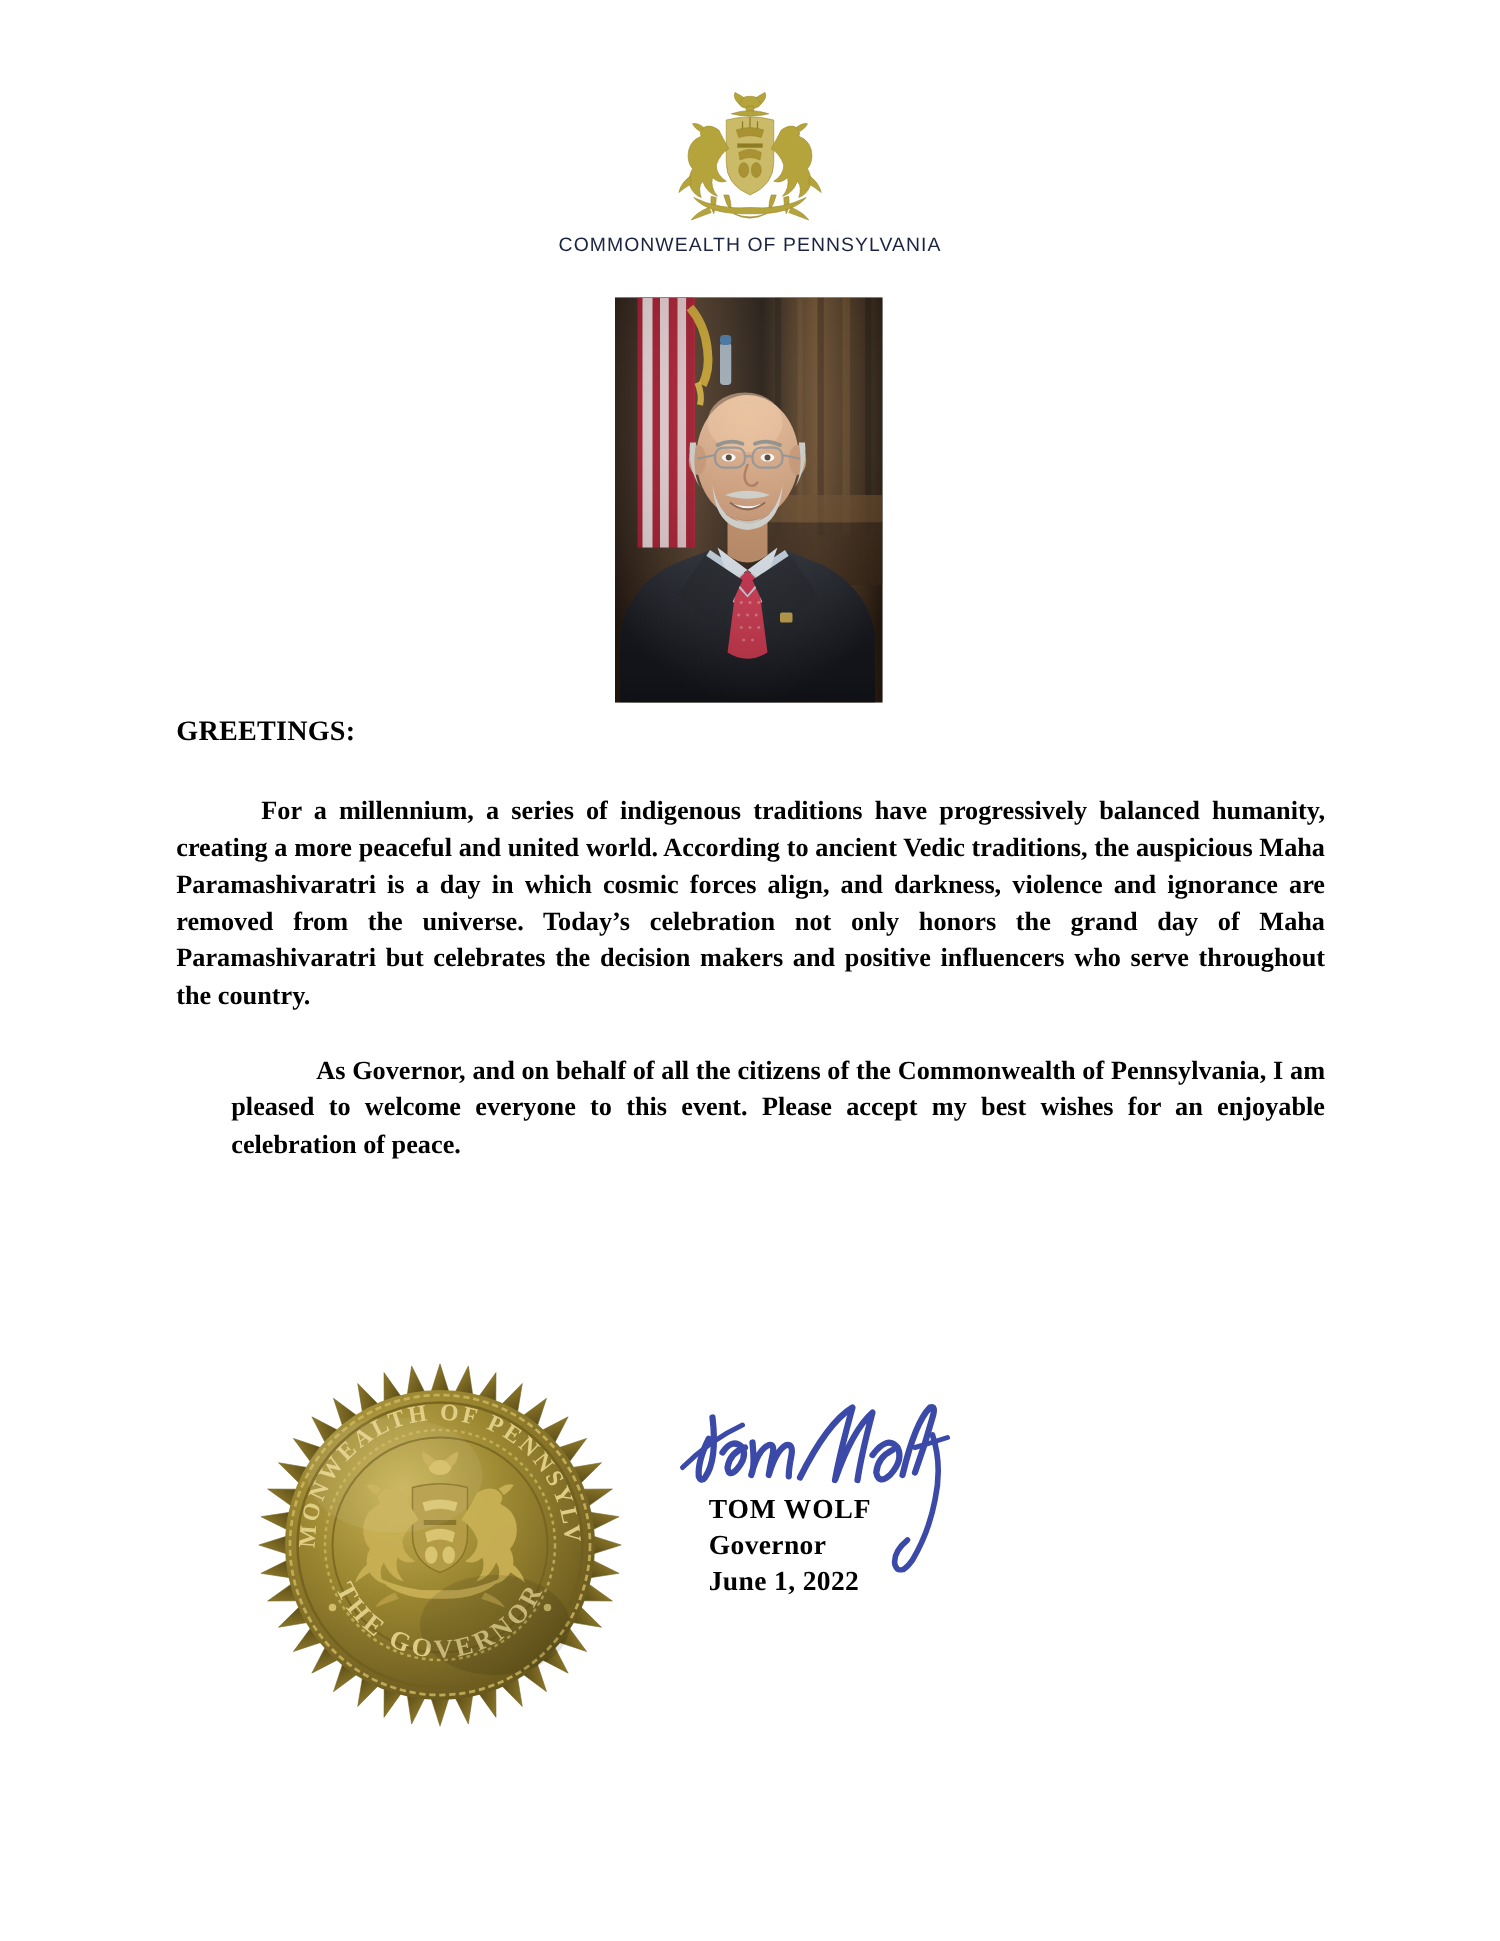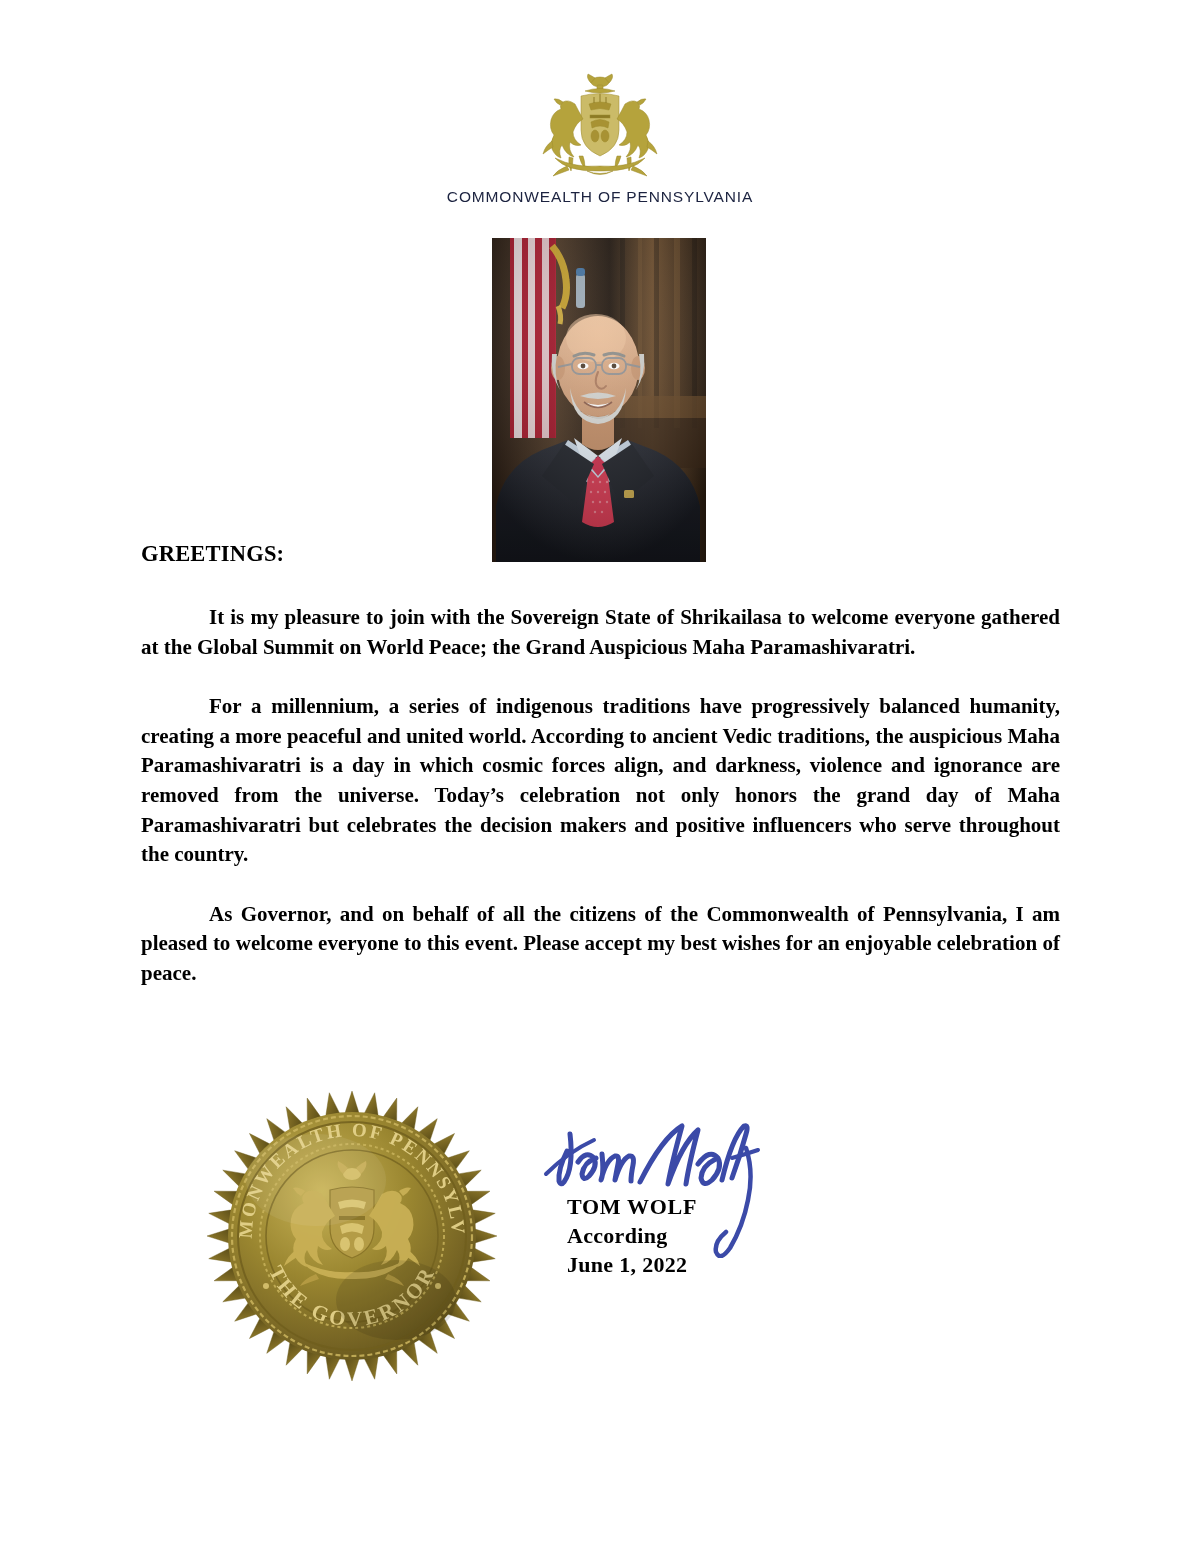--- a/index.html
+++ b/index.html
@@ -57,41 +57,41 @@
     height: 324px;
     overflow: hidden;
     background: #231a14;
   }
   .portrait-svg { display: block; width: 214px; height: 324px; }
 
   
   .body-copy {
     position: absolute;
     left: 141px;
-    top: 539px;
+    top: 570px;
     width: 919px;
   }
   .greeting {
     font-weight: bold;
     font-size: 22.5px;
     line-height: 30px;
     letter-spacing: 0.2px;
     margin: 0 0 34px 0;
   }
   .para {
     font-weight: bold;
     font-size: 21px;
     line-height: 29.6px;
     text-align: justify;
     text-justify: inter-word;
     margin: 0 0 30px 0;
     text-indent: 68px;
     hyphens: none;
   }
-  .para:last-child { margin-bottom: 0; }
+  .para:last-child { margin-bottom: 0; margin-left: 44px; }
 
   
   .seal {
     position: absolute;
     left: 206px;
     top: 1090px;
     width: 292px;
     height: 292px;
   }
   .seal svg { display: block; width: 292px; height: 292px; }
@@ -295,21 +295,20 @@
 
       <path d="M78 150 q2 34 28 36 q26 -2 28 -36 q-6 30 -28 30 q-22 0 -28 -30 z" fill="#d6d6d2"></path>
       <path d="M94 176 q12 6 24 0 q-10 10 -24 0 z" fill="#c9c9c4"></path>
 
       <rect width="214" height="324" fill="url(#softLight)"></rect>
     </svg>
   </div>
 
   <div class="body-copy">
     <div class="greeting">GREETINGS:</div>
-    <p class="para">It is my pleasure to join with the Sovereign State of Shrikailasa to welcome everyone gathered at the Global Summit on World Peace; the Grand Auspicious Maha Paramashivaratri.</p>
     <p class="para">For a millennium, a series of indigenous traditions have progressively balanced humanity, creating a more peaceful and united world. According to ancient Vedic traditions, the auspicious Maha Paramashivaratri is a day in which cosmic forces align, and darkness, violence and ignorance are removed from the universe. Today’s celebration not only honors the grand day of Maha Paramashivaratri but celebrates the decision makers and positive influencers who serve throughout the country.</p>
     <p class="para">As Governor, and on behalf of all the citizens of the Commonwealth of Pennsylvania, I am pleased to welcome everyone to this event. Please accept my best wishes for an enjoyable celebration of peace.</p>
   </div>
 
   <div class="seal">
     <svg viewBox="0 0 292 292" aria-hidden="true">
       <defs>
         <radialGradient id="sealFace" cx="0.38" cy="0.32" r="0.78">
           <stop offset="0%" stop-color="#c9b457"></stop>
           <stop offset="45%" stop-color="#9a8630"></stop>
@@ -447,18 +446,18 @@
 
           <path d="M182 62 q10 -42 22 -54 q5 -2 2 8 q-6 22 -14 44" stroke-width="5"></path>
 
           <path d="M192 40 q14 -4 26 -8" stroke-width="4"></path>
           <path d="M206 30 q8 24 2 52 q-5 26 -18 48 q-10 14 -14 4 q-2 -10 10 -20" stroke-width="4.5"></path>
         </g>
       </svg>
     </div>
     <div class="sig-lines">
       <div class="sig-name">TOM WOLF</div>
-      <div>According</div>
+      <div>Governor</div>
       <div>June 1, 2022</div>
     </div>
   </div>
 
 </div>
 
 </body></html>

